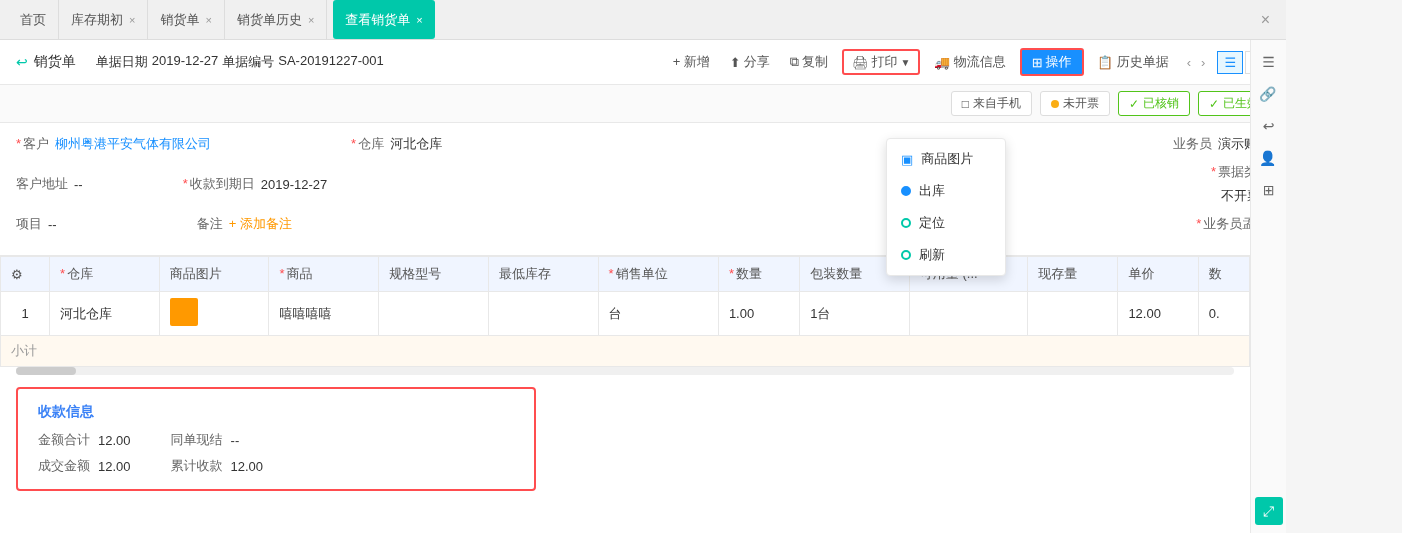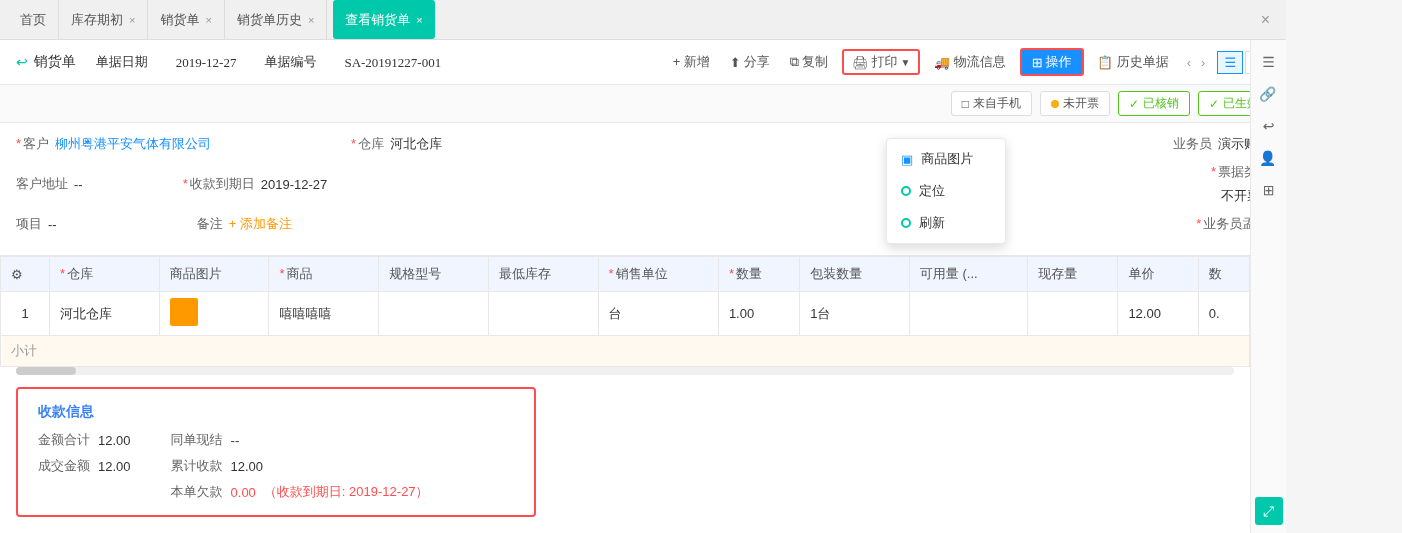--- a/index.html
+++ b/index.html
@@ -22,21 +22,21 @@
     
     .main-content { background: #fff; min-height: 493px; position: relative; }
 
     
     .doc-header {
       display: flex; align-items: center; padding: 8px 16px; border-bottom: 1px solid #e8e8e8;
       background: #fff;
     }
     .doc-icon { color: #00c8aa; margin-right: 6px; font-size: 14px; }
     .doc-title { font-weight: 500; font-size: 14px; margin-right: 20px; }
-    .doc-meta { display: flex; align-items: flex-end; gap: 28px; font-size: 13px; color: #555; flex: 1; font-family: Liberation Serif, serif; }
+    .doc-meta { display: flex; align-items: flex-start; gap: 4px; font-size: 13px; color: #555; flex: 1; }
     .doc-meta span { color: #333; }
     .doc-actions { display: flex; align-items: center; gap: 8px; margin-left: auto; }
     .doc-action-btn {
       display: flex; align-items: center; gap: 3px; color: #555; cursor: pointer;
       font-size: 13px; padding: 3px 6px; border-radius: 3px;
     }
     .btn-print { position: relative; }
     .btn-logistics { color: #555; }
     .btn-operate {
       background: #1890ff; color: #fff; padding: 3px 10px; border-radius: 3px;
@@ -337,34 +337,33 @@
           </div>
           <div class="payment-col">
             <div class="payment-item">
               <span class="payment-label">同单现结</span>
               <span class="payment-value">--</span>
             </div>
             <div class="payment-item">
               <span class="payment-label">累计收款</span>
               <span class="payment-value">12.00</span>
             </div>
-            <div class="payment-item">
-              <span class="payment-label">本单欠款</span>
-              <span class="payment-value red">0.00</span>
-              <span class="payment-value date">（收款到期日: <span style="color:#ff4d4f;">2019-12-27</span>）</span>
-            </div>
           </div>
         </div>
       </div>
     </div>
 
     <div class="dropdown-overlay">
       <div class="dropdown-item">
         <span class="item-icon blue">▣</span>
         <span>商品图片</span>
+      </div>
+      <div class="dropdown-item">
+        <span style="display:inline-block;width:10px;height:10px;border-radius:50%;border:2px solid #1890ff;background:#1890ff;"></span>
+        <span>出库</span>
       </div>
       <div class="dropdown-item">
         <span style="display:inline-block;width:10px;height:10px;border-radius:50%;border:2px solid #00c8aa;"></span>
         <span>定位</span>
       </div>
       <div class="dropdown-item">
         <span style="display:inline-block;width:10px;height:10px;border-radius:50%;border:2px solid #00c8aa;"></span>
         <span>刷新</span>
       </div>
     </div>

